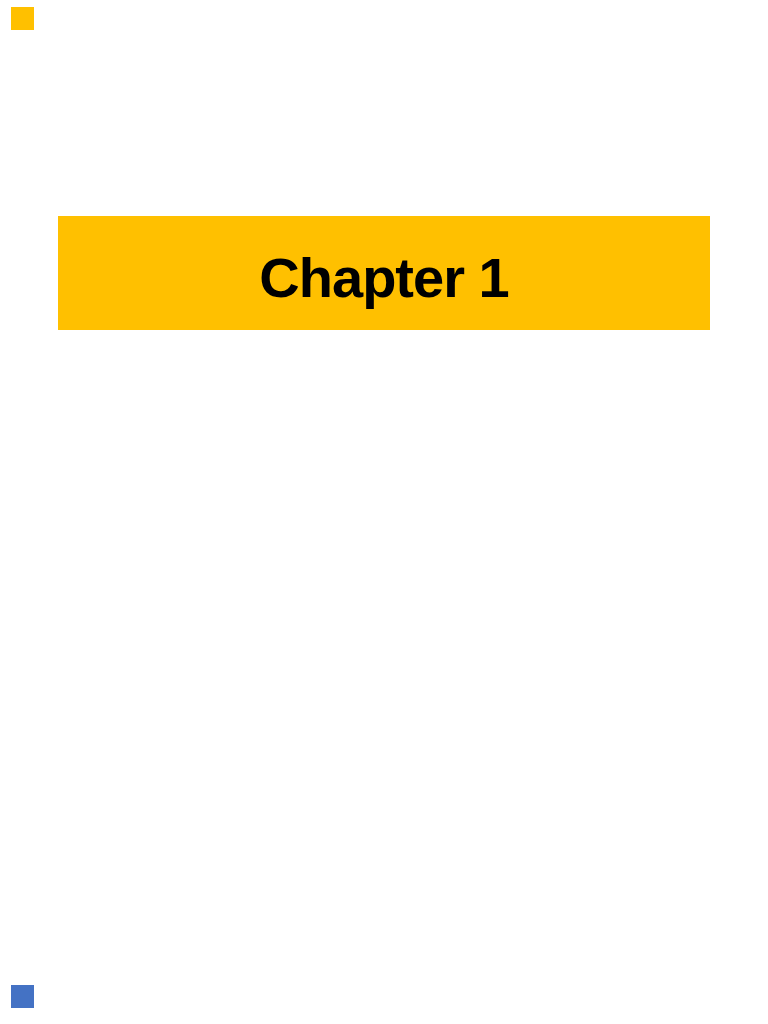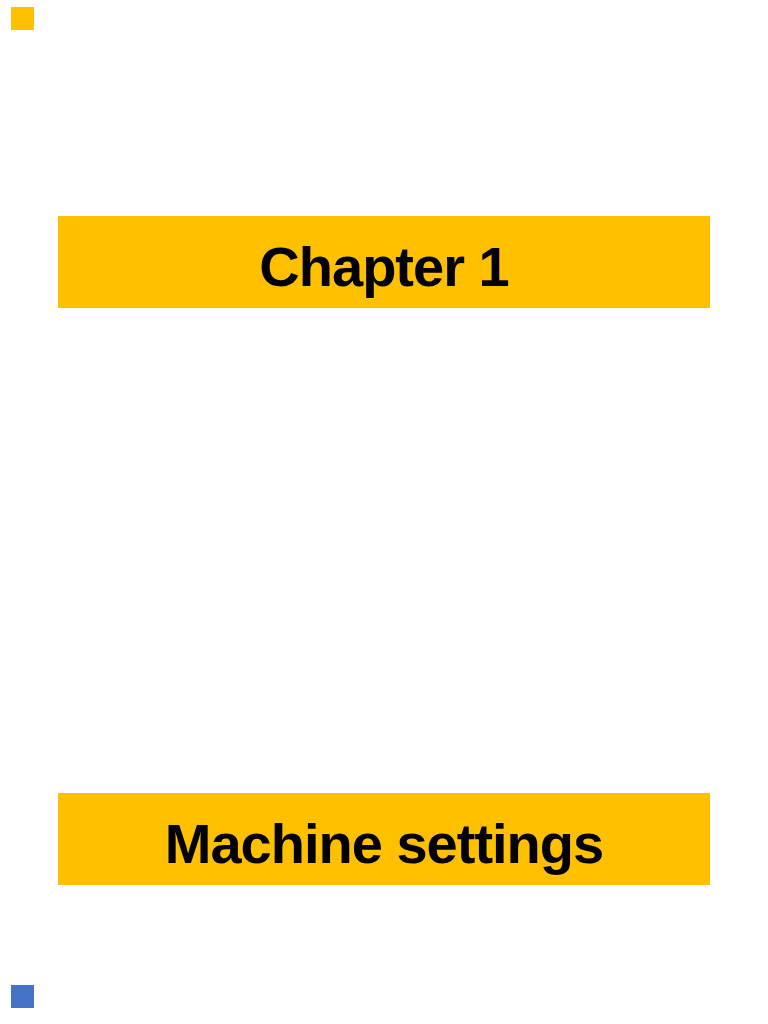--- a/index.html
+++ b/index.html
@@ -28,21 +28,21 @@
     top: 7px;
   }
   .accent-square-bottom {
     left: 11px;
     top: 985px;
   }
   .banner {
     position: absolute;
     left: 58px;
     width: 652px;
-    height: 92px;
+    height: 114px;
     display: flex;
     align-items: center;
     justify-content: center;
     box-sizing: border-box;
   }
   .banner-chapter {
     top: 216px;
   }
   .banner-section {
     top: 793px;
@@ -60,19 +60,16 @@
 <body>
 
 <div class="slide">
 
   <div class="accent-square accent-square-top" style="background-color: rgb(255, 192, 0);"></div>
 
   <div class="banner banner-chapter" style="background-color: rgb(255, 192, 0);">
     <span class="banner-text" style="color: rgb(0, 0, 0);">Chapter 1</span>
   </div>
 
-  <div class="banner banner-section" style="background-color: rgb(255, 192, 0);">
-    <span class="banner-text" style="color: rgb(0, 0, 0);">Machine settings</span>
-  </div>
 
   <div class="accent-square accent-square-bottom" style="background-color: rgb(68, 114, 196);"></div>
 
 </div>
 
 </body></html>

